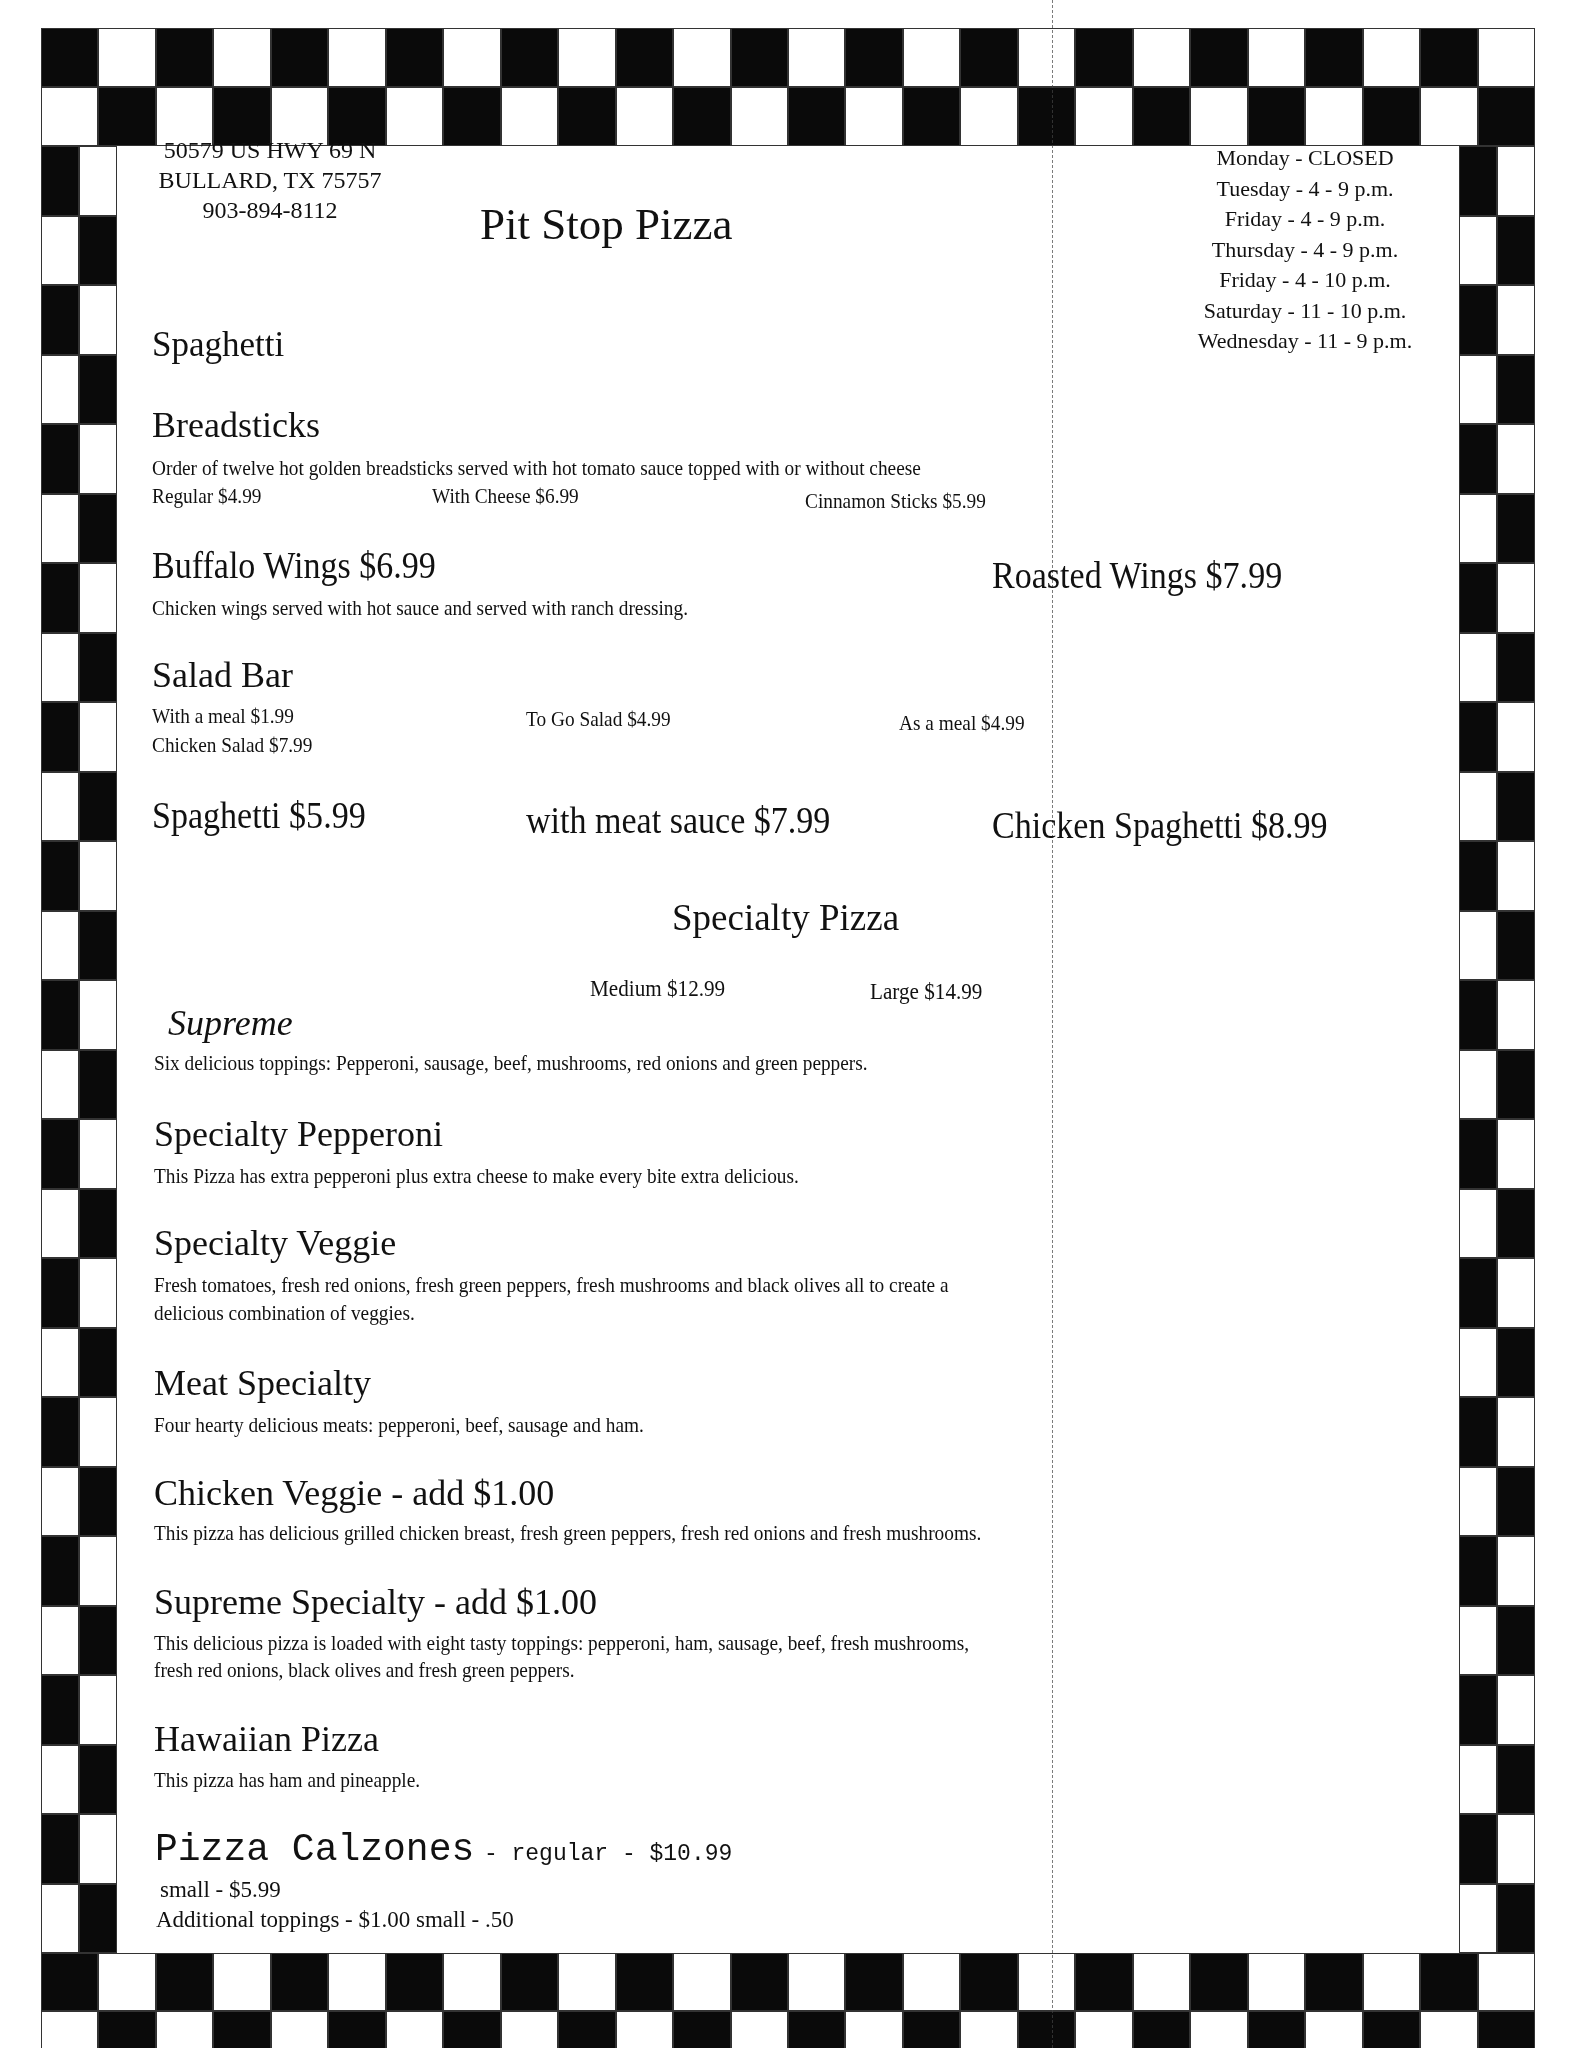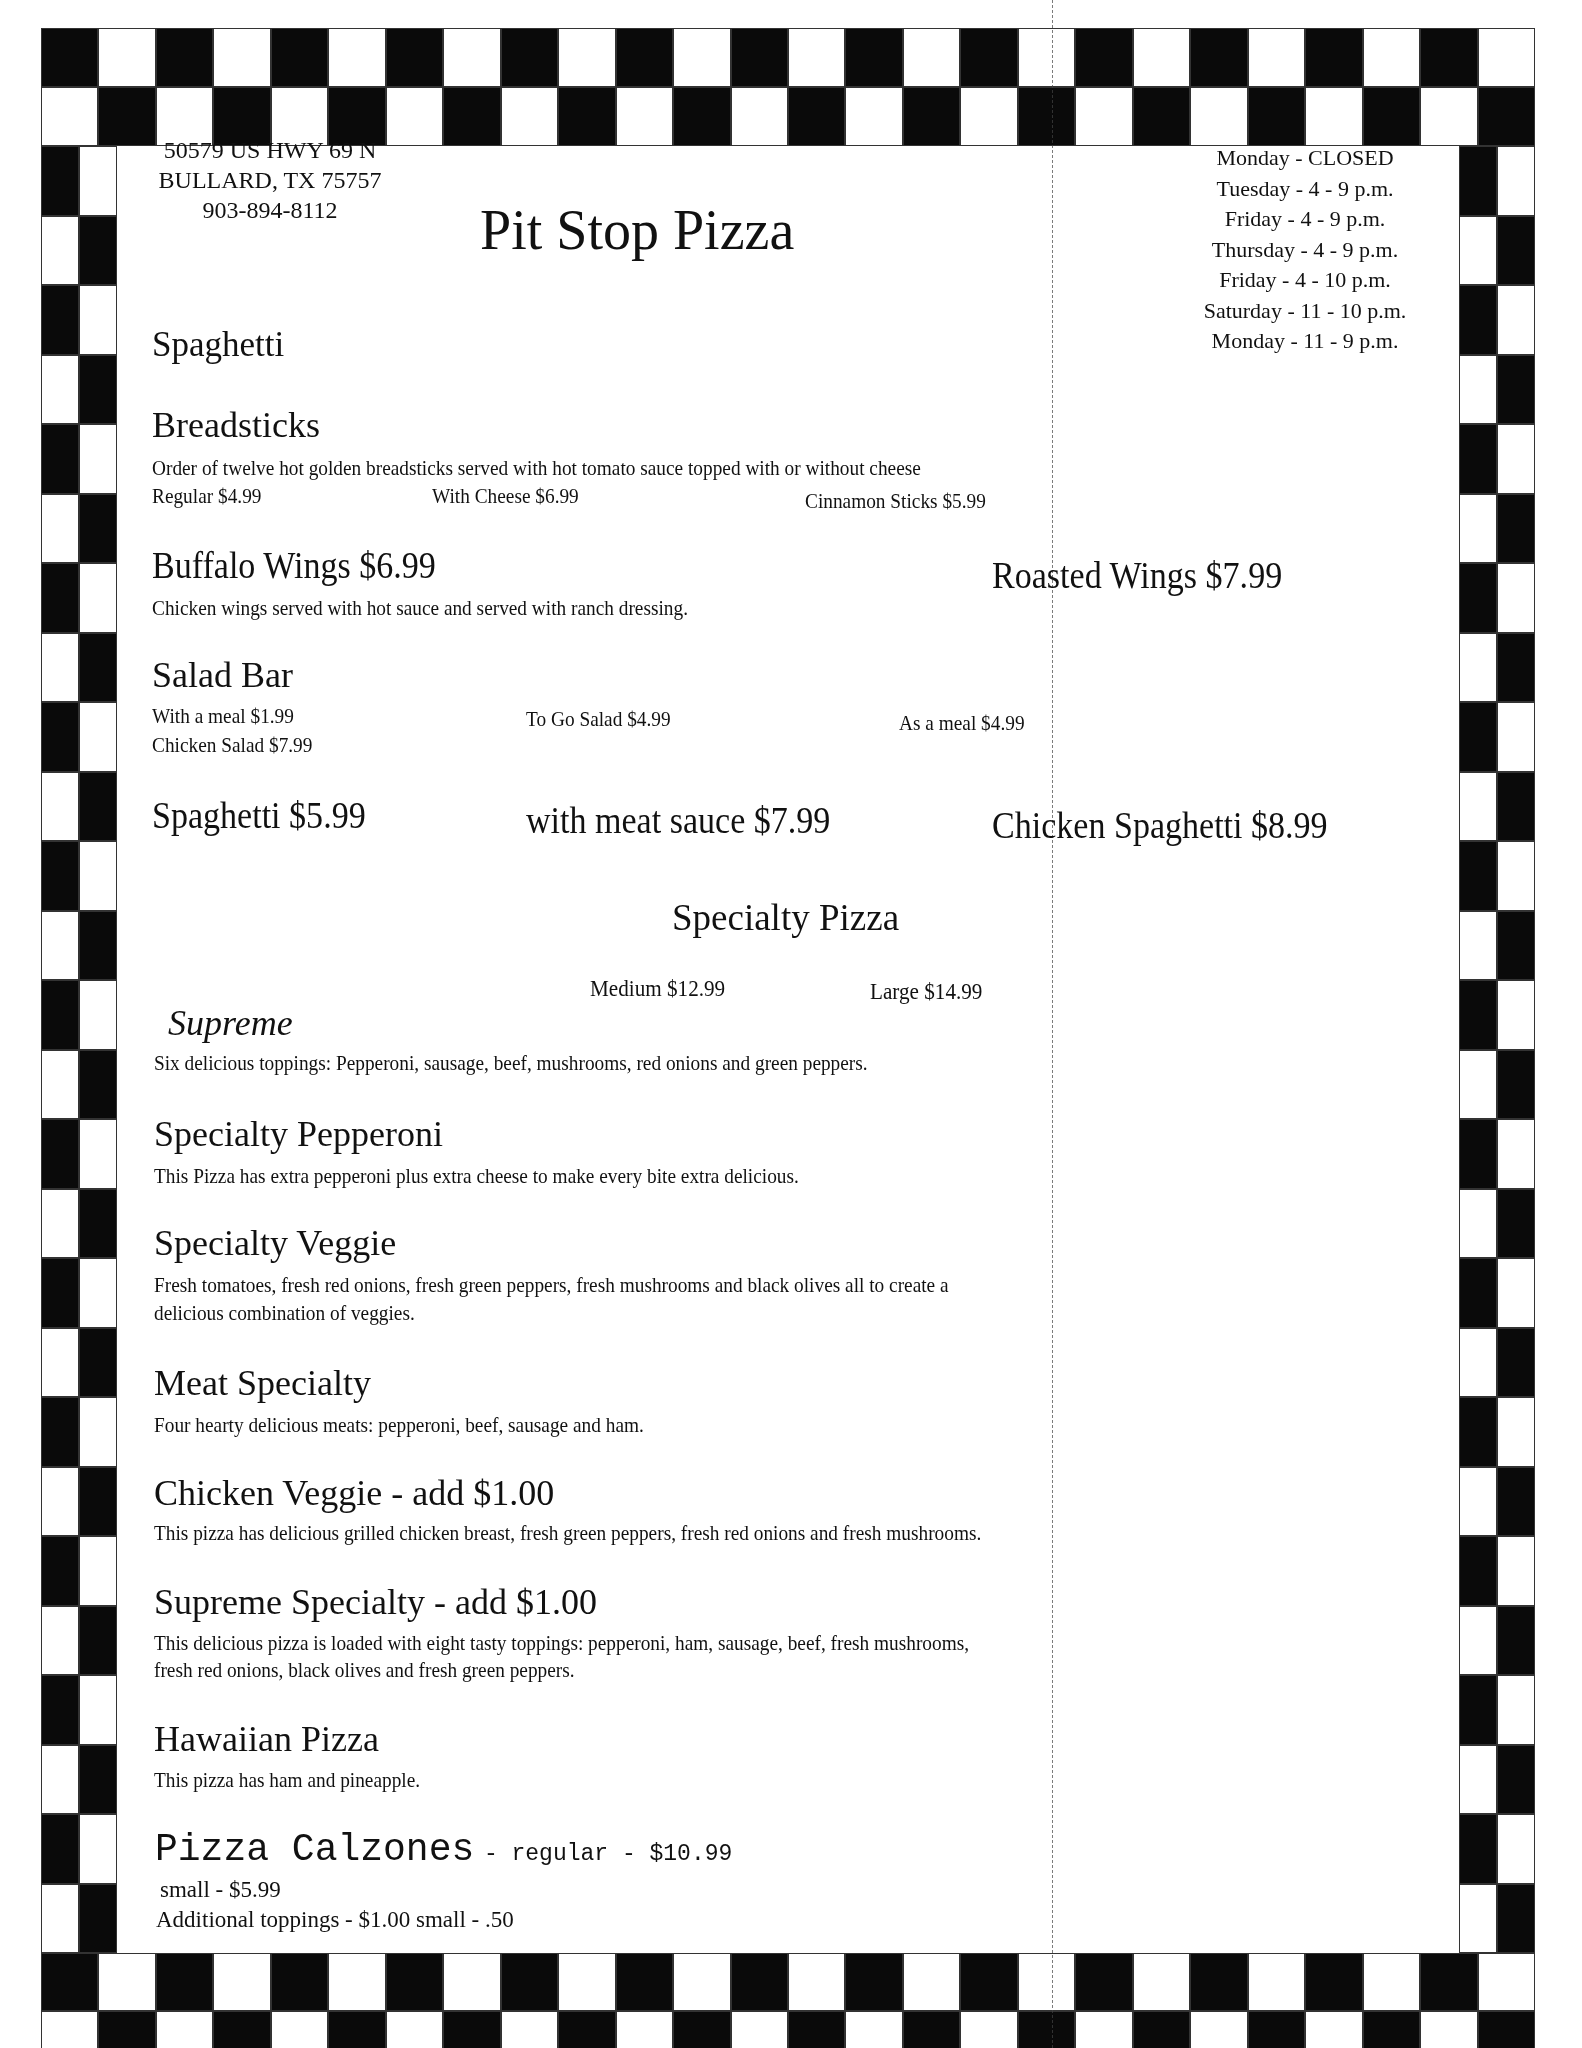--- a/index.html
+++ b/index.html
@@ -12,21 +12,21 @@
   .border-bottom { top:1953px; grid-template-columns:repeat(26,1fr); height:116px; grid-template-rows:repeat(2,58px); }
   .border-left, .border-right { position:absolute; width:76px; display:grid; grid-template-columns:repeat(2,38px); }
   .border-left { left:41px; top:146px; height:1807px; grid-template-rows:repeat(26,1fr); }
   .border-right { left:1459px; top:146px; height:1807px; grid-template-rows:repeat(26,1fr); }
   .sq { background:#fff; border:1px solid #333; box-sizing:border-box; }
   .sq.b { background:#0a0a0a; }
 
   .fold-line { position:absolute; left:1052px; top:0; width:0; height:2048px; border-left:1px dashed #444; opacity:0.7; }
 
   .address { position:absolute; left:130px; top:135px; width:280px; text-align:center; font-size:24px; line-height:30px; }
-  .title { position:absolute; left:480px; top:195px; font-size:56px; line-height:70px; letter-spacing:0; }
+  .title { position:absolute; left:480px; top:189px; font-size:45px; line-height:70px; letter-spacing:0; }
   .hours { position:absolute; left:1170px; top:143px; width:270px; text-align:center; font-size:22px; line-height:30.5px; }
 
   .section-head { position:absolute; font-size:35px; line-height:40px; }
   .item-name { position:absolute; font-size:36px; line-height:42px; }
   .desc { position:absolute; font-size:21px; line-height:27px; transform:scaleX(0.92); transform-origin:left top; white-space:nowrap; }
   .price { position:absolute; font-size:21px; line-height:27px; transform:scaleX(0.92); transform-origin:left top; white-space:nowrap; }
   .big-price { position:absolute; font-size:37px; line-height:42px; transform:scaleX(0.92); transform-origin:left top; white-space:nowrap; }
   .small { font-size:23px; }
 </style>
 </head>
@@ -261,21 +261,21 @@
 
   <div class="title">Pit Stop Pizza</div>
 
   <div class="hours">
     <div>Monday - CLOSED</div>
     <div>Tuesday - 4 - 9 p.m.</div>
     <div>Friday - 4 - 9 p.m.</div>
     <div>Thursday - 4 - 9 p.m.</div>
     <div>Friday - 4 - 10 p.m.</div>
     <div>Saturday - 11 - 10 p.m.</div>
-    <div>Monday - 11 - 9 p.m.</div>
+    <div>Wednesday - 11 - 9 p.m.</div>
   </div>
 
   <div class="section-head" style="left:152px; top:325px;">Spaghetti</div>
 
   <div class="item-name" style="left:152px; top:404px;">Breadsticks</div>
   <div class="desc" style="left:152px; top:455px;">Order of twelve hot golden breadsticks served with hot tomato sauce topped with or without cheese</div>
   <div class="price" style="left:152px; top:483px;">Regular $4.99</div>
   <div class="price" style="left:432px; top:483px;">With Cheese $6.99</div>
   <div class="price" style="left:805px; top:488px;">Cinnamon Sticks $5.99</div>
 

